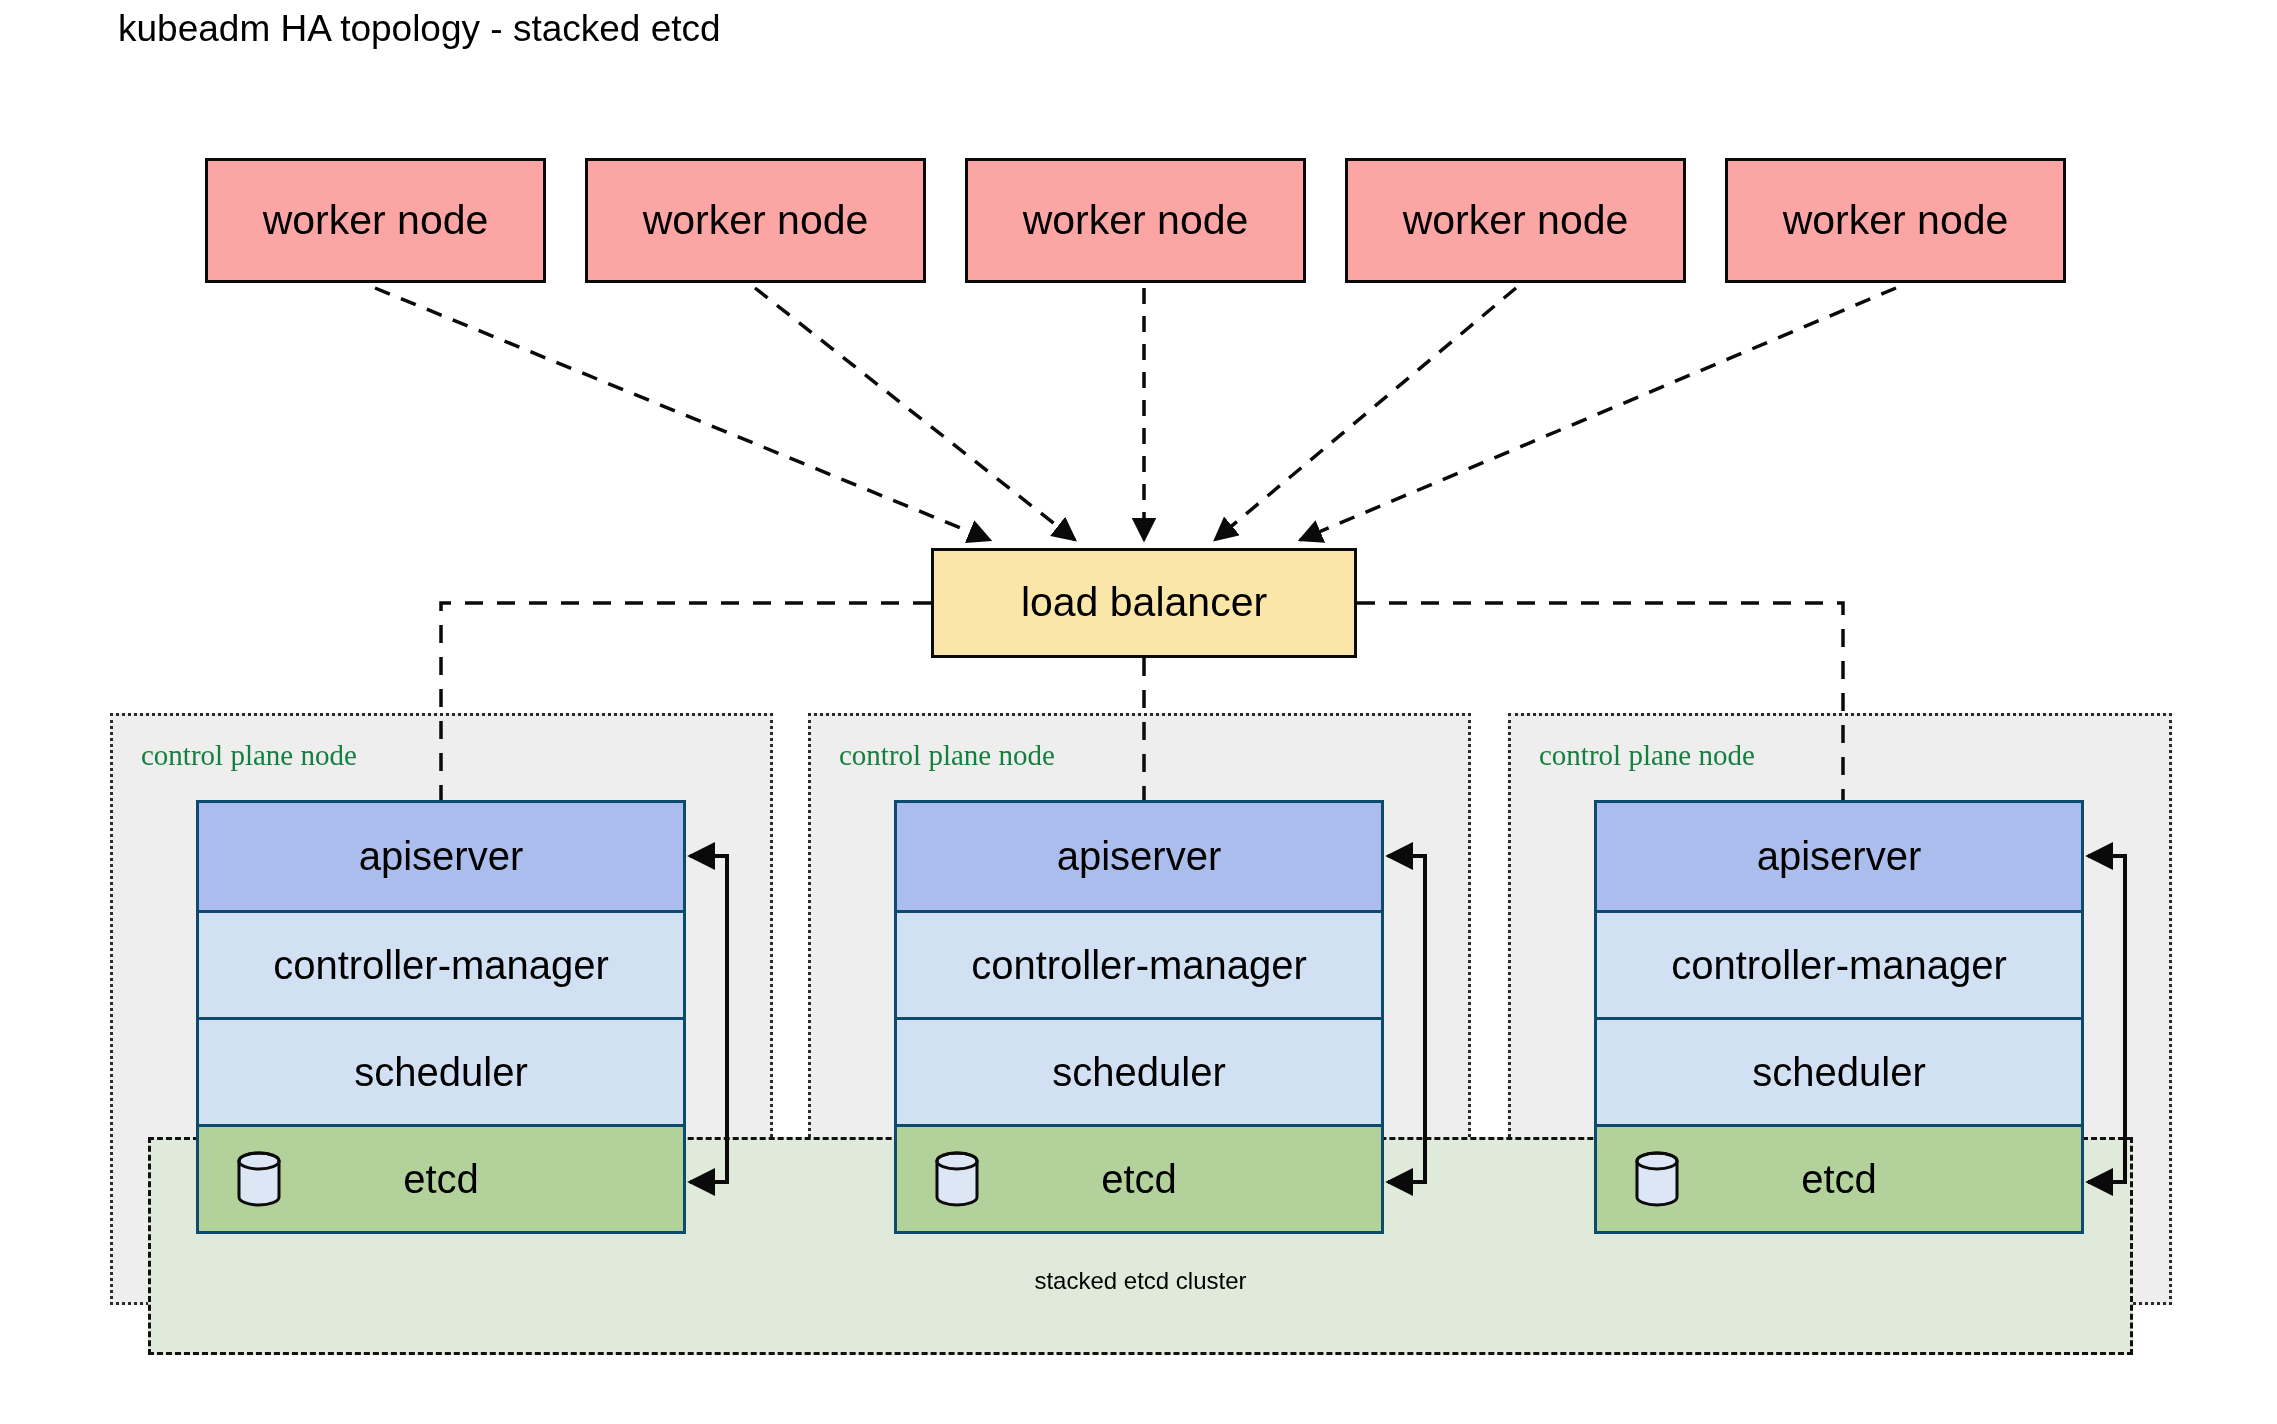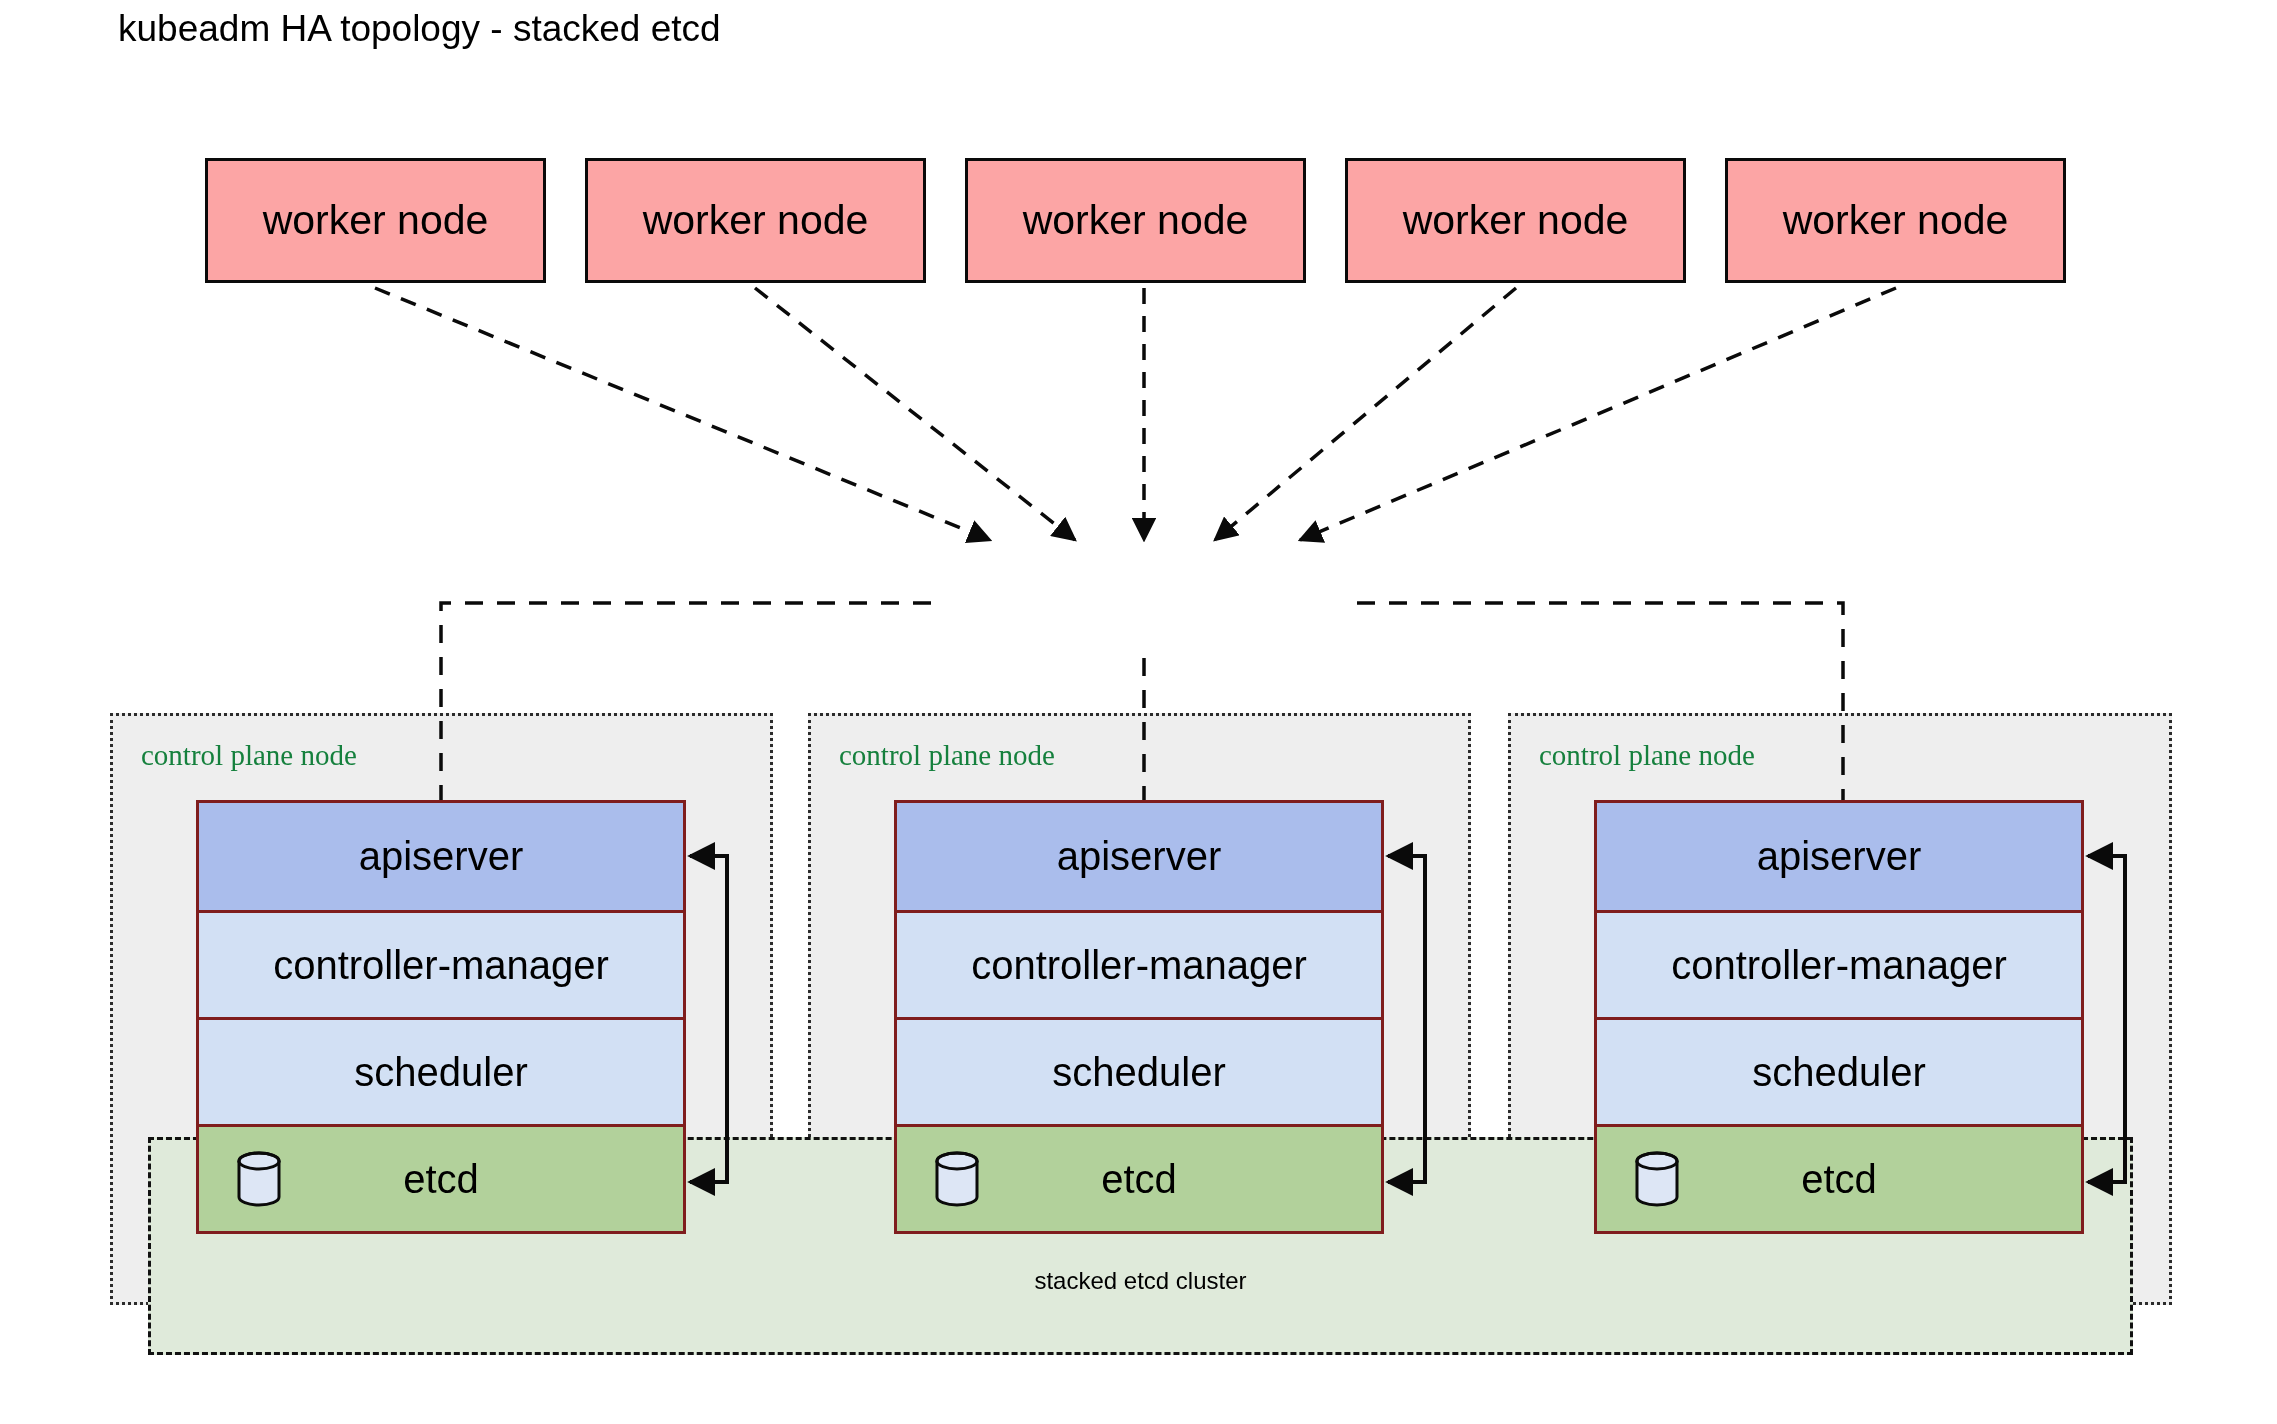--- a/index.html
+++ b/index.html
@@ -70,21 +70,21 @@
   }
 
   
   .stack{position:absolute;width:490px;z-index:3;}
   .s1{left:196px;top:800px;}
   .s2{left:894px;top:800px;}
   .s3{left:1594px;top:800px;}
 
   .comp{
     box-sizing:border-box;width:490px;
-    border:3px solid #7f1d1d;
+    border:3px solid #0c4a6e;
     display:flex;align-items:center;justify-content:center;
     font-size:40px;color:#000;text-align:center;
     position:relative;
   }
   .comp + .comp{border-top:none;}
   .c-api{background:#aabdec;height:113px;}
   .c-cm{background:#d2e0f4;height:107px;}
   .c-sched{background:#d2e0f4;height:107px;}
   .c-etcd{background:#b2d19b;height:107px;}
 
@@ -142,20 +142,21 @@
       <path d="M 2088 856 L 2125 856 L 2125 1182 L 2088 1182"></path>
     </g>
   </svg>
 
   <div class="box worker w1">worker node</div>
   <div class="box worker w2">worker node</div>
   <div class="box worker w3">worker node</div>
   <div class="box worker w4">worker node</div>
   <div class="box worker w5">worker node</div>
 
+  <div class="box lb">load balancer</div>
 
   <div class="stack s1">
     <div class="comp c-api">apiserver</div>
     <div class="comp c-cm">controller-manager</div>
     <div class="comp c-sched">scheduler</div>
     <div class="comp c-etcd">
       <svg class="db-icon" viewBox="0 0 44 56">
         <ellipse cx="22" cy="10" rx="20" ry="8" fill="#dde6f5" stroke="#0a0a0a" stroke-width="3"></ellipse>
         <path d="M 2 10 L 2 46 A 20 8 0 0 0 42 46 L 42 10" fill="#dde6f5" stroke="#0a0a0a" stroke-width="3"></path>
         <ellipse cx="22" cy="10" rx="20" ry="8" fill="none" stroke="#0a0a0a" stroke-width="3"></ellipse>

